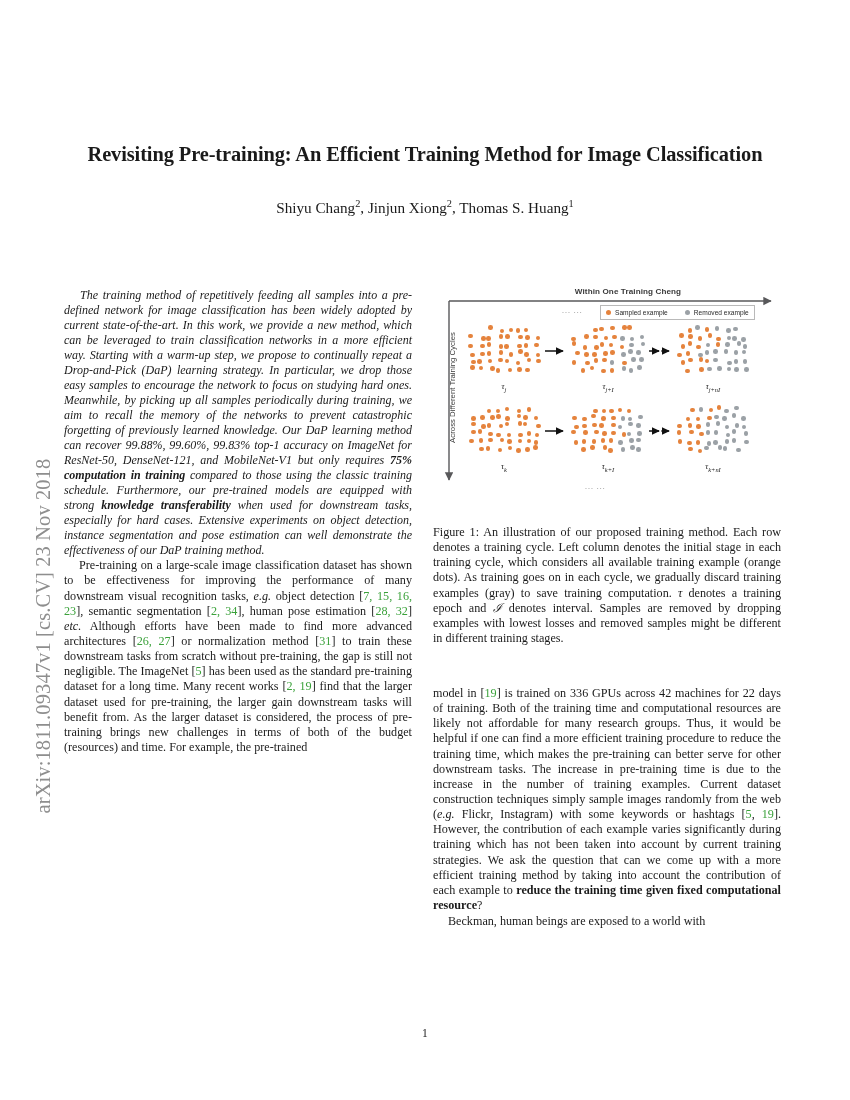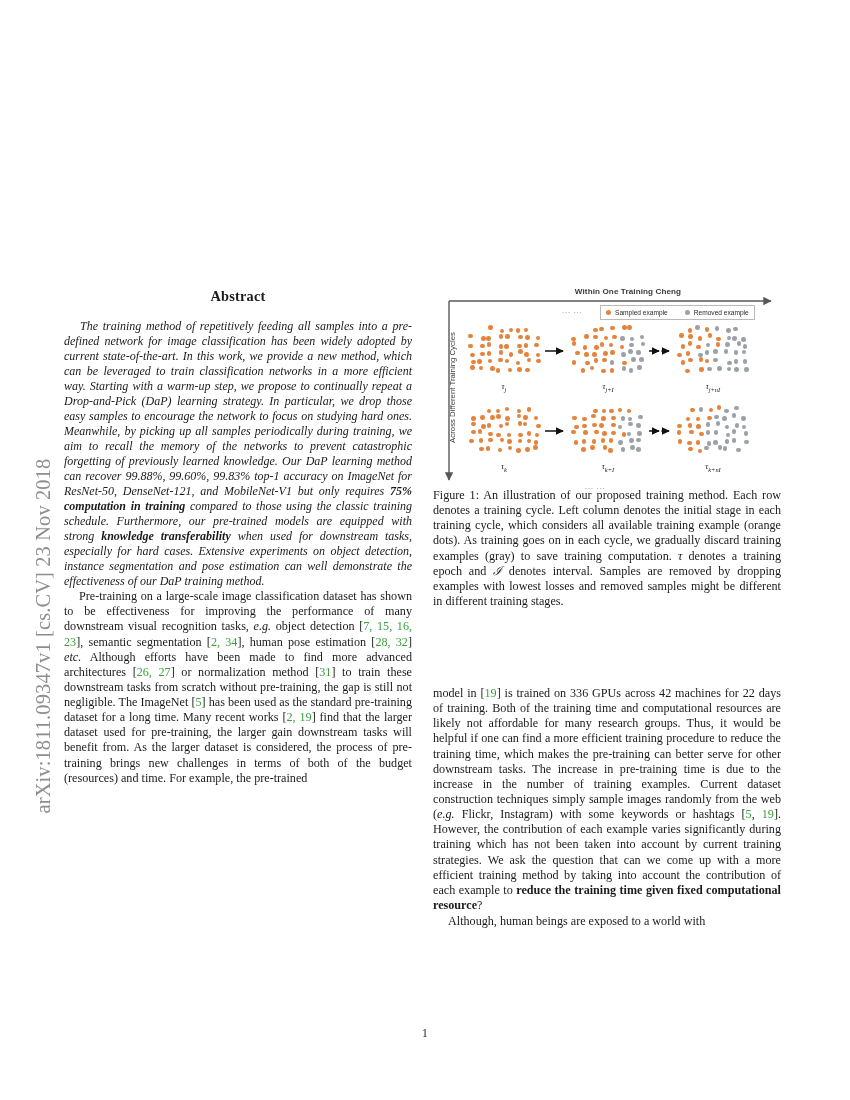--- a/index.html
+++ b/index.html
@@ -193,21 +193,21 @@
     font-style: italic;
     color: #1a1a1a;
     text-align: center;
     width: 60px;
   }
   .tau sub { font-size: 0.76em; font-style: italic; }
 
   #fig-caption {
     position: absolute;
     left: 433px;
-    top: 488px;
+    top: 525px;
     width: 348px;
     font-size: 12.15px;
     line-height: 1.245;
     text-align: justify;
   }
 
   #page-number {
     position: absolute;
     left: 0; top: 1027px;
     width: 850px;
@@ -217,26 +217,27 @@
 </style>
 </head>
 <body>
 
 <div id="arxiv-stamp">
   <div class="vtext">arXiv:1811.09347v1  [cs.CV]  23 Nov 2018</div>
 </div>
 
 <div id="page">
 
+  <div id="title">Revisiting Pre-training: An Efficient Training Method for Image Classification</div>
 
   <div id="authors">
+    <div id="auth2"><span>Shiyu Chang</span><sup>2</sup><span>, Jinjun Xiong</span><sup>2</sup><span>, Thomas S. Huang</span><sup>1</sup></div>
   </div>
 
   <div class="col" id="col-left">
-    <div class="abs-head">Abstract</div>
     <p class="abstract"><span class="ind"></span><span id="abs-text"><span>The training method of repetitively feeding all samples into a pre-defined network for image classification has been widely adopted by current state-of-the-art. In this work, we provide a new method, which can be leveraged to train classification networks in a more efficient way. Starting with a warm-up step, we propose to continually repeat a Drop-and-Pick (DaP) learning strategy. In particular, we drop those easy samples to encourage the network to focus on studying hard ones. Meanwhile, by picking up all samples periodically during training, we aim to recall the memory of the networks to prevent catastrophic forgetting of previously learned knowledge. Our DaP learning method can recover 99.88%, 99.60%, 99.83% top-1 accuracy on ImageNet for ResNet-50, DenseNet-121, and MobileNet-V1 but only requires </span><b>75% computation in training</b><span> compared to those using the classic training schedule. Furthermore, our pre-trained models are equipped with strong </span><b>knowledge transferability</b><span> when used for downstream tasks, especially for hard cases. Extensive experiments on object detection, instance segmentation and pose estimation can well demonstrate the effectiveness of our DaP training method.</span></span></p>
 
     <p class="body"><span id="intro-p1"><span>Pre-training on a large-scale image classification dataset has shown to be effectiveness for improving the performance of many downstream visual recognition tasks, </span><i>e.g.</i><span> object detection [</span><span class="cite">7, 15, 16, 23</span><span>], semantic segmentation [</span><span class="cite">2, 34</span><span>], human pose estimation [</span><span class="cite">28, 32</span><span>] </span><i>etc.</i><span> Although efforts have been made to find more advanced architectures [</span><span class="cite">26, 27</span><span>] or normalization method [</span><span class="cite">31</span><span>] to train these downstream tasks from scratch without pre-training, the gap is still not negligible. The ImageNet [</span><span class="cite">5</span><span>] has been used as the standard pre-training dataset for a long time. Many recent works [</span><span class="cite">2, 19</span><span>] find that the larger dataset used for pre-training, the larger gain downstream tasks will benefit from. As the larger dataset is considered, the process of pre-training brings new challenges in terms of both of the budget (resources) and time. For example, the pre-trained</span></span></p>
   </div>
 
   <div id="figure">
     <div id="fig-top-label">Within One Training Cheng</div>
     <div id="fig-left-label">Across Different Training Cycles</div>
 
     <svg id="fig-axes" viewBox="0 0 348 207">
@@ -563,17 +564,17 @@
         <div class="tau" style="left: 250px; top: 175px;"><span>τ</span><sub>k+nI</sub></div>
       </div>
 
     <div class="ell-bottom">... ...</div>
   </div>
 
   <div id="fig-caption"><span id="cap-text"><span>Figure 1: An illustration of our proposed training method. Each row denotes a training cycle. Left column denotes the initial stage in each training cycle, which considers all available training example (orange dots). As training goes on in each cycle, we gradually discard training examples (gray) to save training computation. </span><i>τ</i><span> denotes a training epoch and </span><i>ℐ</i><span> denotes interval. Samples are removed by dropping examples with lowest losses and removed samples might be different in different training stages.</span></span></div>
 
   <div class="col" id="col-right" style="top:686px;">
     <p class="body" style="text-indent:0;"><span id="right-p1"><span>model in [</span><span class="cite">19</span><span>] is trained on 336 GPUs across 42 machines for 22 days of training. Both of the training time and computational resources are likely not affordable for many research groups. Thus, it would be helpful if one can find a more efficient training procedure to reduce the training time, which makes the pre-training can better serve for other downstream tasks. The increase in pre-training time is due to the increase in the number of training examples. Current dataset construction techniques simply sample images randomly from the web (</span><i>e.g.</i><span> Flickr, Instagram) with some keywords or hashtags [</span><span class="cite">5</span><span>, </span><span class="cite">19</span><span>]. However, the contribution of each example varies significantly during training which has not been taken into account by current training strategies. We ask the question that can we come up with a more efficient training method by taking into account the contribution of each example to </span><b>reduce the training time given fixed computational resource</b><span>?</span></span></p>
-    <p class="body"><span id="right-p2"><span>Although, human beings are exposed to a world with</span></span></p>
+    <p class="body"><span id="right-p2"><span>Beckman, human beings are exposed to a world with</span></span></p>
   </div>
 
   <div id="page-number">1</div>
 </div>
 
 </body></html>

